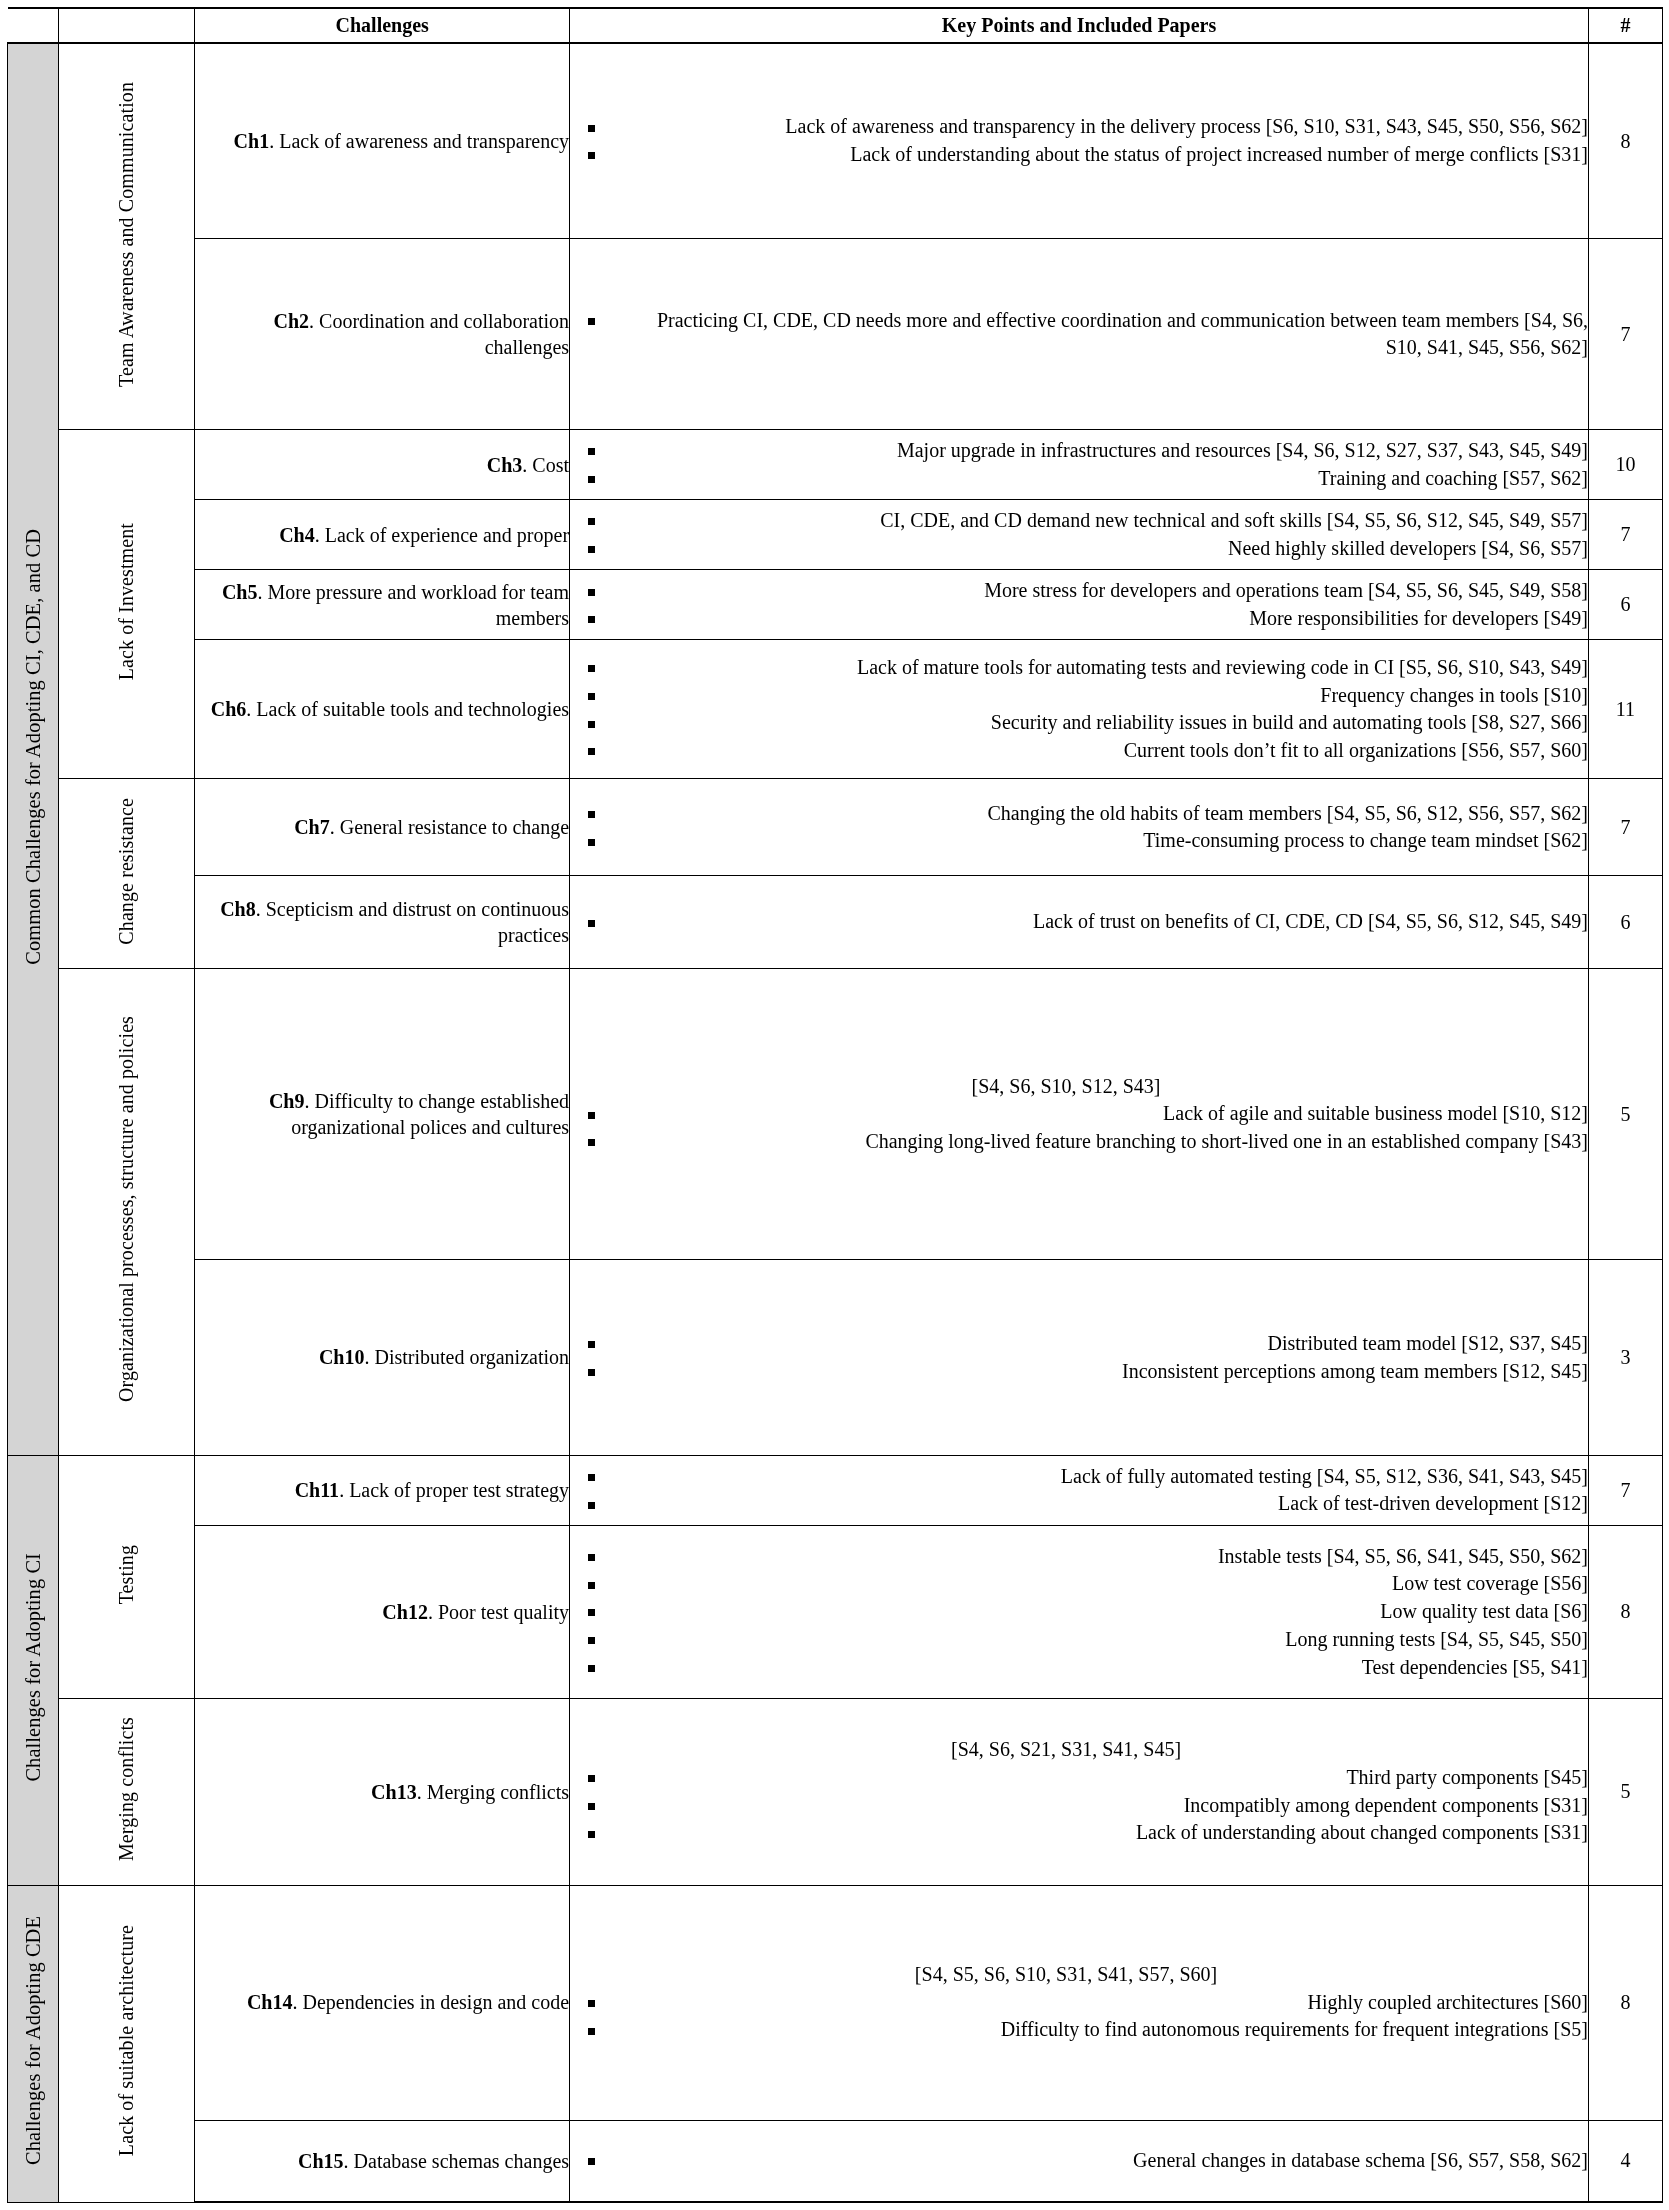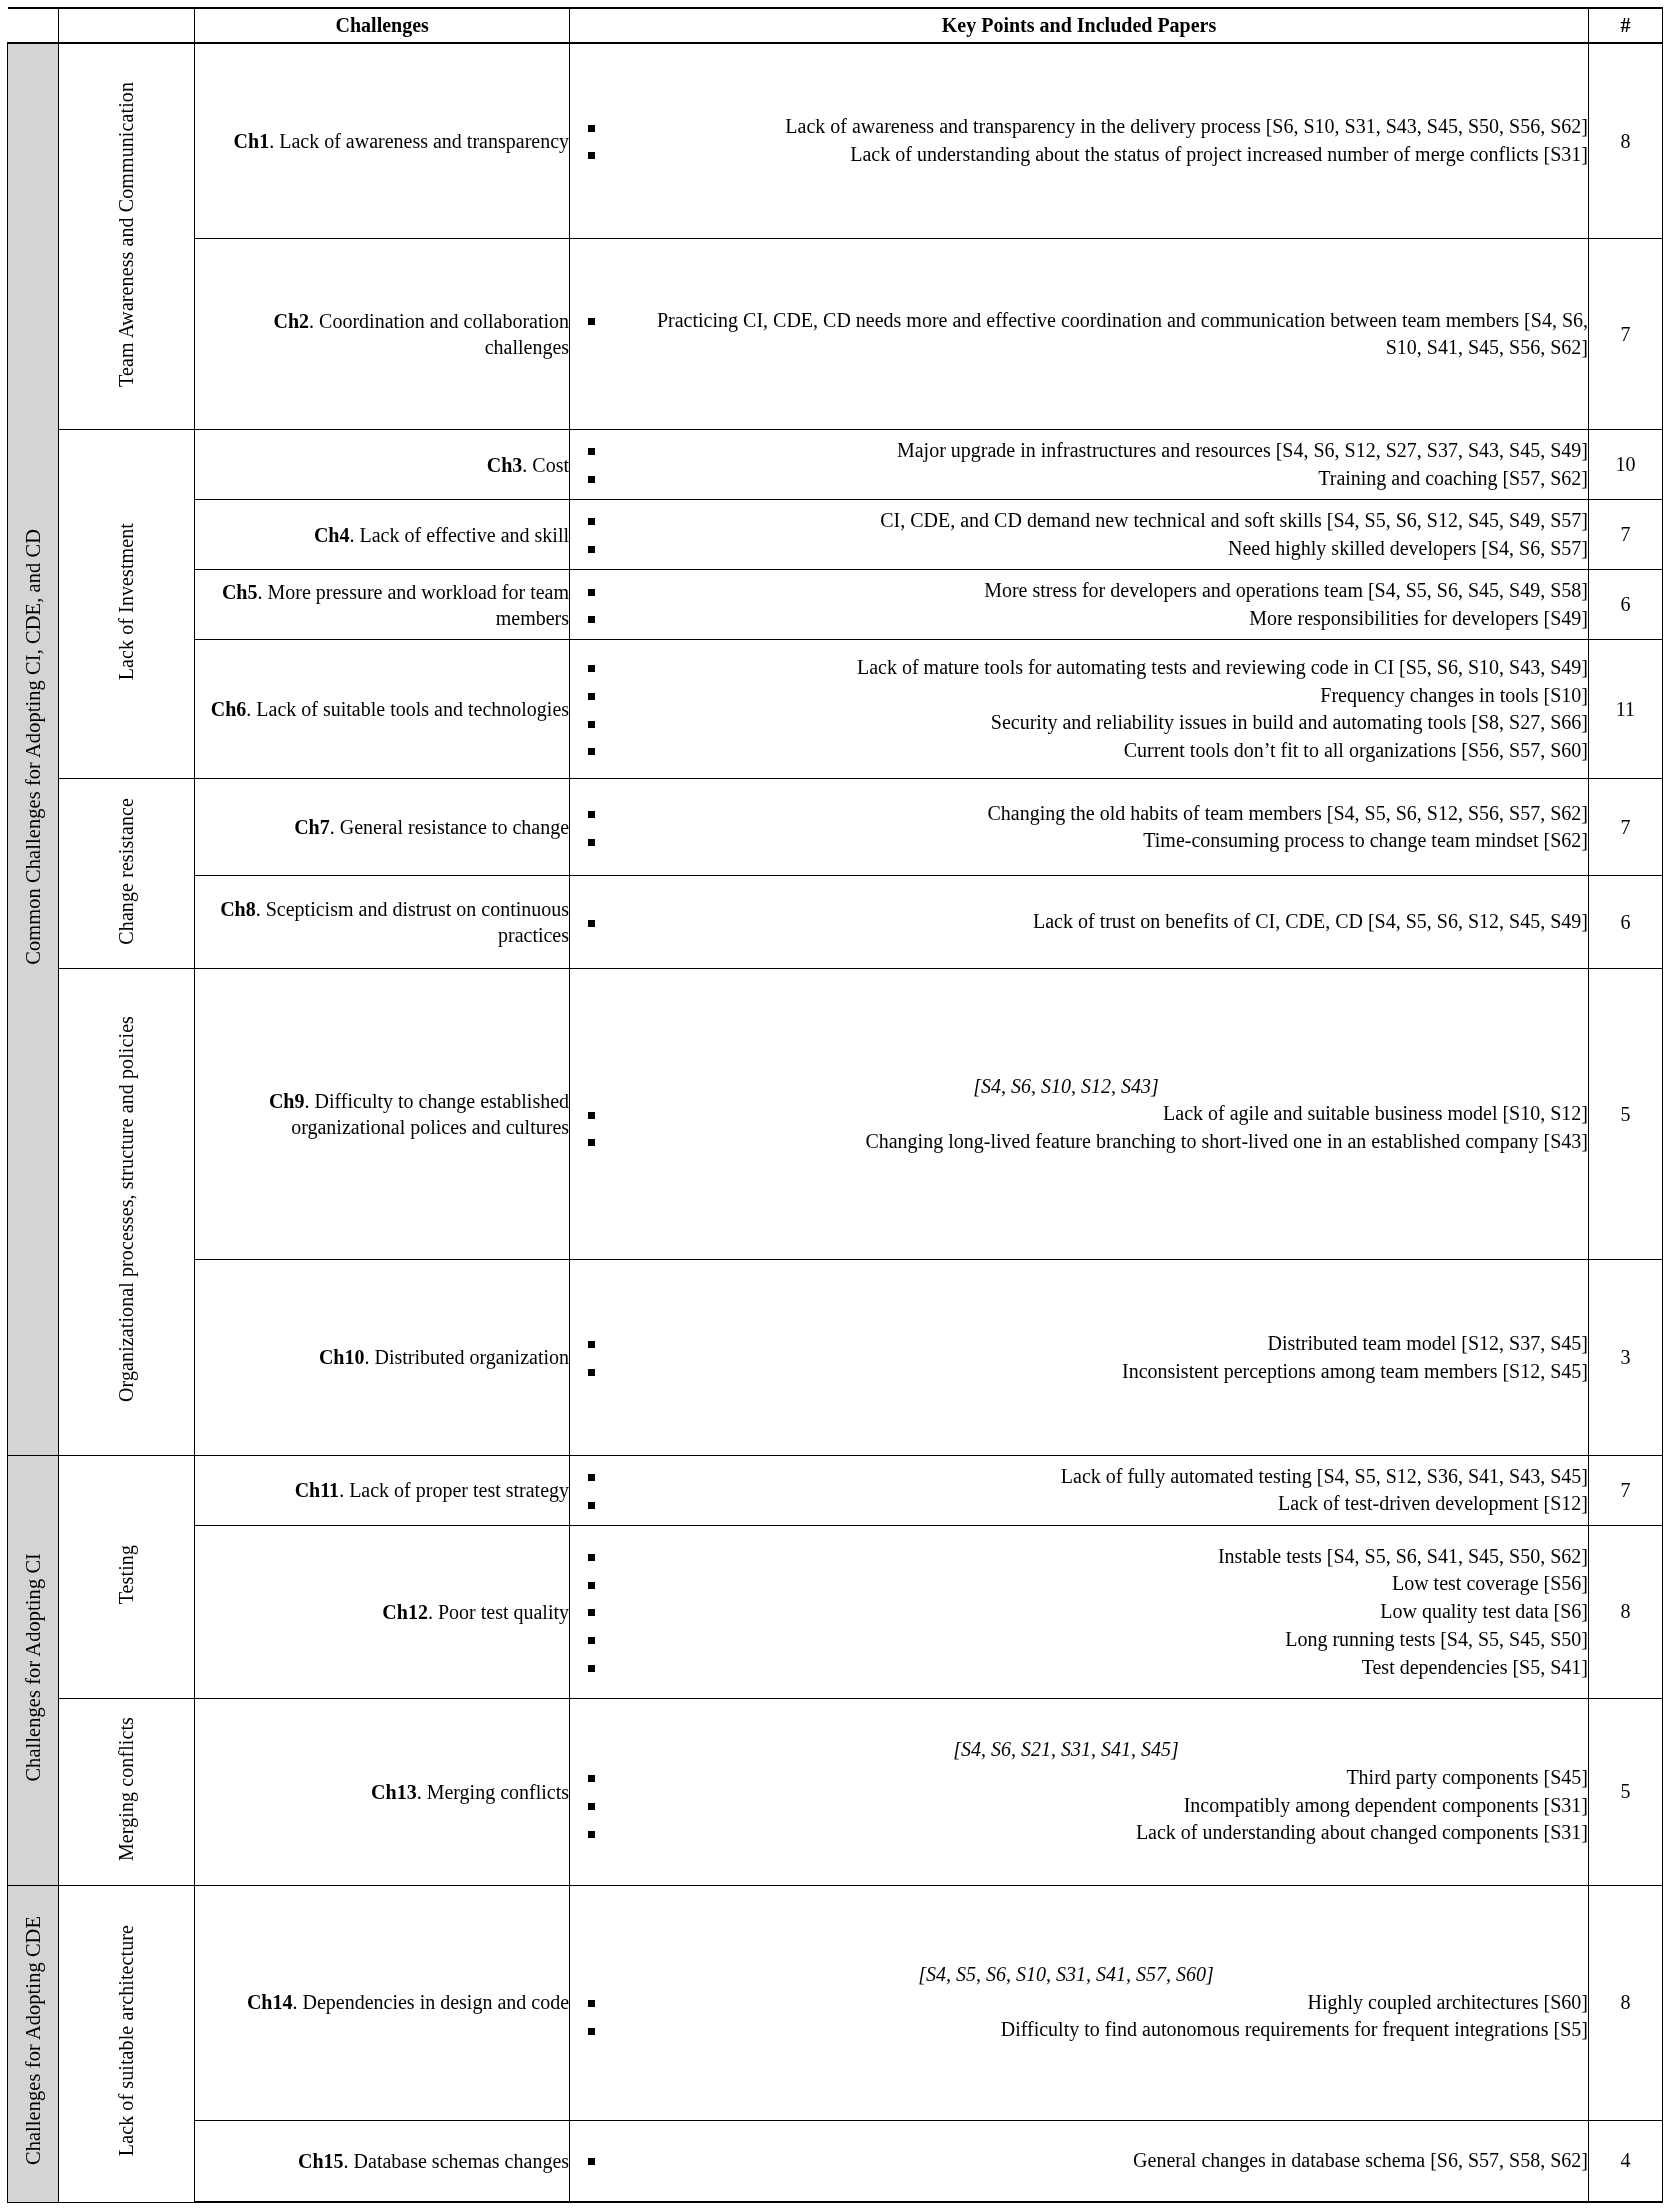--- a/index.html
+++ b/index.html
@@ -123,21 +123,20 @@
     top: 11.3px;
     width: 7px;
     height: 7px;
     background: #000;
   }
   .lead {
     text-align: center;
     line-height: 1.34;
     margin: 0 0 0.9px 0;
     padding-right: 26px;
-    font-style: italic;
   }
 
   
   td.num {
     text-align: center;
     vertical-align: middle;
     font-size: 20px;
   }
 
   
@@ -194,21 +193,21 @@
           <td class="chal"><b>Ch3</b><span>. Cost</span></td>
           <td class="keys">
             <ul class="bl">
               <li>Major upgrade in infrastructures and resources [S4, S6, S12, S27, S37, S43, S45, S49]</li>
               <li>Training and coaching [S57, S62]</li>
             </ul>
           </td>
           <td class="num thickR">10</td>
         </tr>
         <tr>
-          <td class="chal"><b>Ch4</b><span>. Lack of effective and skill</span></td>
+          <td class="chal"><b>Ch4</b><span>. Lack of experience and proper</span></td>
           <td class="keys">
             <ul class="bl">
               <li>CI, CDE, and CD demand new technical and soft skills [S4, S5, S6, S12, S45, S49, S57]</li>
               <li>Need highly skilled developers [S4, S6, S57]</li>
             </ul>
           </td>
           <td class="num thickR">7</td>
         </tr>
         <tr>
           <td class="chal"><b>Ch5</b><span>. More pressure and workload for team members</span></td>

